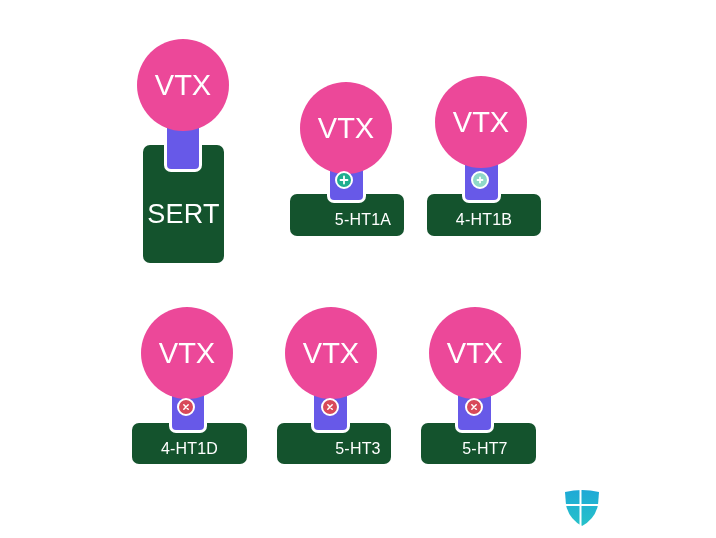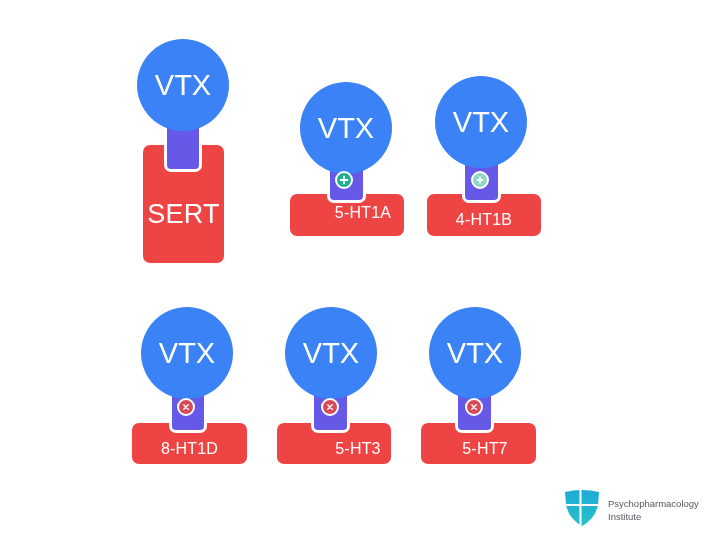--- a/index.html
+++ b/index.html
@@ -2,30 +2,30 @@
 <html><head>
 <meta charset="utf-8">
 <style>
   html, body { margin:0; padding:0; }
   body {
     width:716px; height:538px; background:#ffffff; position:relative; overflow:hidden;
     font-family: "Liberation Sans", "DejaVu Sans", sans-serif;
   }
   .abs { position:absolute; }
   .receptor {
-    position:absolute; background:#ef4444; border-radius:7px;
+    position:absolute; background:#14532d; border-radius:7px;
     color:#ffffff; text-align:center; box-sizing:border-box;
   }
   .receptor-label { position:absolute; left:0; right:0; font-size:16px; letter-spacing:0.2px; }
   .stem {
     position:absolute; background:#6759e8; border:3px solid #ffffff; border-top:none;
     border-radius:0 0 7px 7px; box-sizing:content-box;
   }
   .ball {
-    position:absolute; width:92px; height:92px; border-radius:50%; background:#3b82f6;
+    position:absolute; width:92px; height:92px; border-radius:50%; background:#ec4899;
     color:#ffffff; font-size:29px; text-align:center; line-height:92px;
   }
   .badge {
     position:absolute; width:14px; height:14px; border-radius:50%; border:2px solid #ffffff;
     display:flex; align-items:center; justify-content:center;
   }
   .badge svg { display:block; }
   .logo-text { font-size:9.5px; color:#555a60; line-height:13px; }
 </style>
 </head>
@@ -34,21 +34,21 @@
 <div>
   <div class="receptor" style="left:143px; top:145px; width:81px; height:118px;">
     <span class="receptor-label" style="top:54px; font-size:27px;">SERT</span>
   </div>
   <div class="stem" style="left:164px; top:110px; width:32px; height:59px;"></div>
   <div class="ball" style="left:137px; top:39px;">VTX</div>
 </div>
 
 <div>
   <div class="receptor" style="left:290px; top:194px; width:114px; height:42px;">
-    <span class="receptor-label" style="top:10px;padding-left:32px;">5-HT1A</span>
+    <span class="receptor-label" style="top:17px;padding-left:32px;">5-HT1A</span>
   </div>
   <div class="stem" style="left:327px; top:150px; width:33px; height:50px;"></div>
   <div class="ball" style="left:300px; top:82px;">VTX</div>
   <div class="badge" style="left:335px; top:171px; background:#1fae8f;">
     <svg width="10" height="10" viewBox="0 0 10 10">
         <path d="M5 1.5v7M1.5 5h7" stroke="#fff" stroke-width="1.8" stroke-linecap="round"></path>
       </svg>
   </div>
 </div>
 
@@ -60,21 +60,21 @@
   <div class="ball" style="left:435px; top:76px;">VTX</div>
   <div class="badge" style="left:471px; top:171px; background:#8fd8c8;">
     <svg width="10" height="10" viewBox="0 0 10 10">
         <path d="M5 2.5v5M2.5 5h5" stroke="#fff" stroke-width="1.8" stroke-linecap="round"></path>
       </svg>
   </div>
 </div>
 
 <div>
   <div class="receptor" style="left:132px; top:423px; width:115px; height:41px;">
-    <span class="receptor-label" style="top:17px;">8-HT1D</span>
+    <span class="receptor-label" style="top:17px;">4-HT1D</span>
   </div>
   <div class="stem" style="left:169px; top:380px; width:32px; height:50px;"></div>
   <div class="ball" style="left:141px; top:307px;">VTX</div>
   <div class="badge" style="left:177px; top:398px; background:#d8495a;">
     <svg width="10" height="10" viewBox="0 0 10 10">
         <path d="M2.8 2.8l4.4 4.4M7.2 2.8l-4.4 4.4" stroke="#fff" stroke-width="1.5" stroke-linecap="round"></path>
       </svg>
   </div>
 </div>
 
@@ -108,17 +108,13 @@
   <svg class="abs" style="left:0; top:0;" width="36" height="38" viewBox="0 0 36 38">
     <defs>
       <linearGradient id="sg" x1="0" y1="0" x2="0" y2="1">
         <stop offset="0" stop-color="#1ea9d6"></stop>
         <stop offset="1" stop-color="#27c2c9"></stop>
       </linearGradient>
     </defs>
     <path d="M1 3 Q18 -1 35 3 L34 16 Q31 30 18 37 Q5 30 2 16 Z" fill="url(#sg)"></path>
     <path d="M16.5 0 V37 M0 16 H36" stroke="#ffffff" stroke-width="2"></path>
   </svg>
-  <div class="abs logo-text" style="left:44px; top:8px;">
-    <div>Psychopharmacology</div>
-    <div>Institute</div>
-  </div>
 </div>
 
 </body></html>

